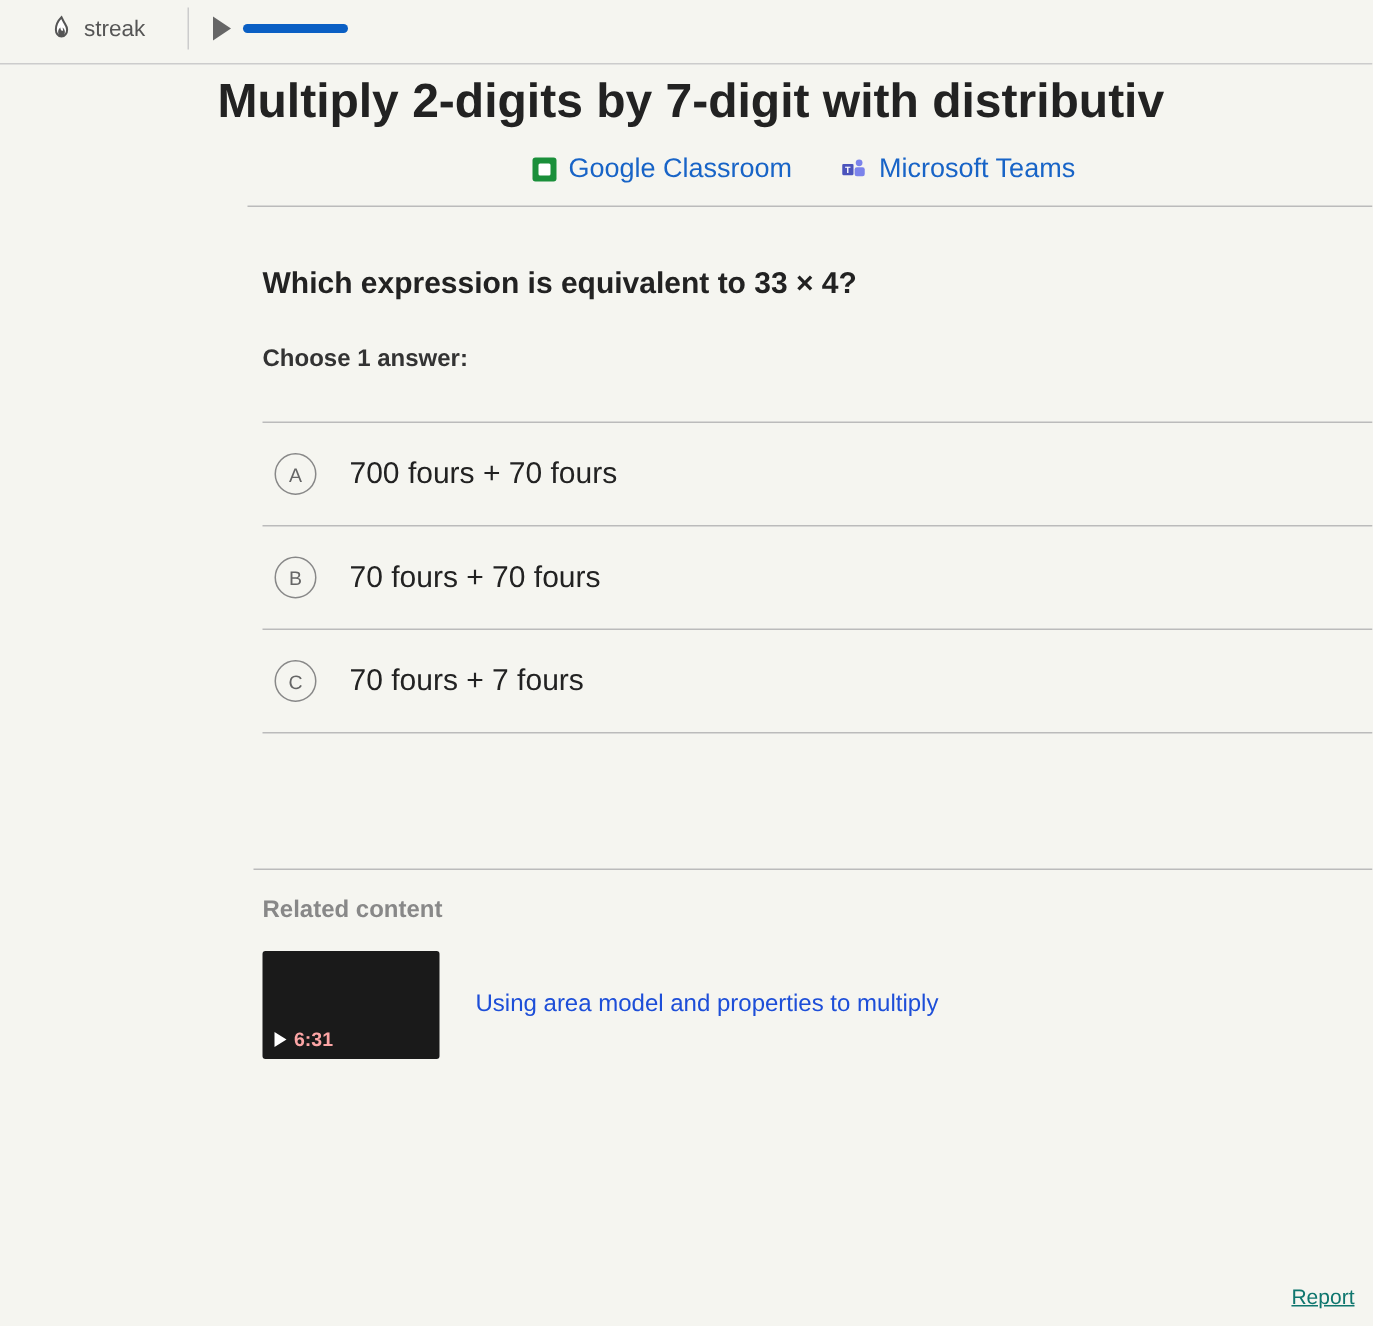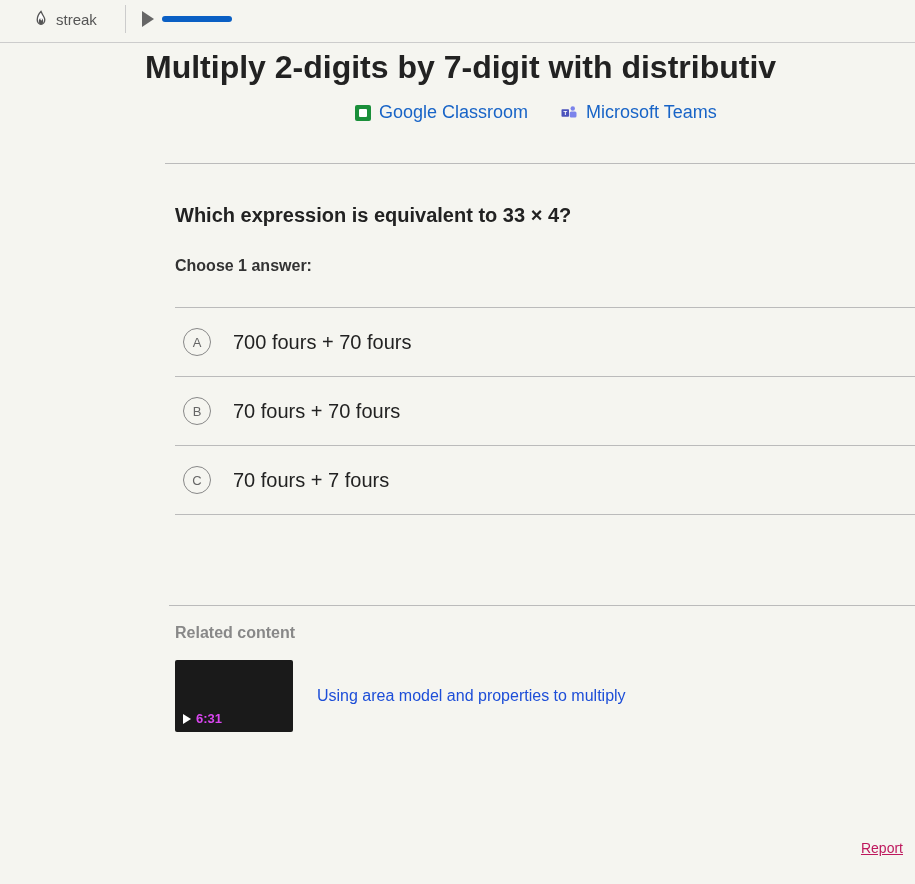--- a/index.html
+++ b/index.html
@@ -67,21 +67,21 @@
       font-size: 32px;
       font-weight: 700;
       color: #222;
       margin-bottom: 16px;
       white-space: nowrap;
     }
     .share-row {
       display: flex;
       gap: 32px;
       padding-left: 210px;
-      margin-bottom: 40px;
+      margin-bottom: 14px;
     }
     .share-link {
       display: flex;
       align-items: center;
       gap: 8px;
       color: #1864c7;
       font-size: 18px;
       font-weight: 500;
       cursor: pointer;
     }
@@ -179,40 +179,40 @@
       position: relative;
       border-radius: 2px;
     }
     .video-duration {
       position: absolute;
       bottom: 6px;
       left: 8px;
       display: flex;
       align-items: center;
       gap: 5px;
-      color: #d946ef;
+      color: #fca5a5;
       font-size: 13px;
       font-weight: 700;
     }
     .video-play-icon {
       width: 0;
       height: 0;
       border-left: 8px solid #fff;
       border-top: 5px solid transparent;
       border-bottom: 5px solid transparent;
     }
     .related-text {
       font-size: 16px;
       color: #1d4ed8;
     }
     .report-link {
       position: absolute;
-      bottom: 28px;
+      bottom: 12px;
       right: 12px;
-      color: #be185d;
+      color: #0f766e;
       font-size: 14px;
       text-decoration: underline;
       cursor: pointer;
     }
   </style>
 </head>
 <body>
 
 <div class="top-bar">
   <div class="streak-container">

